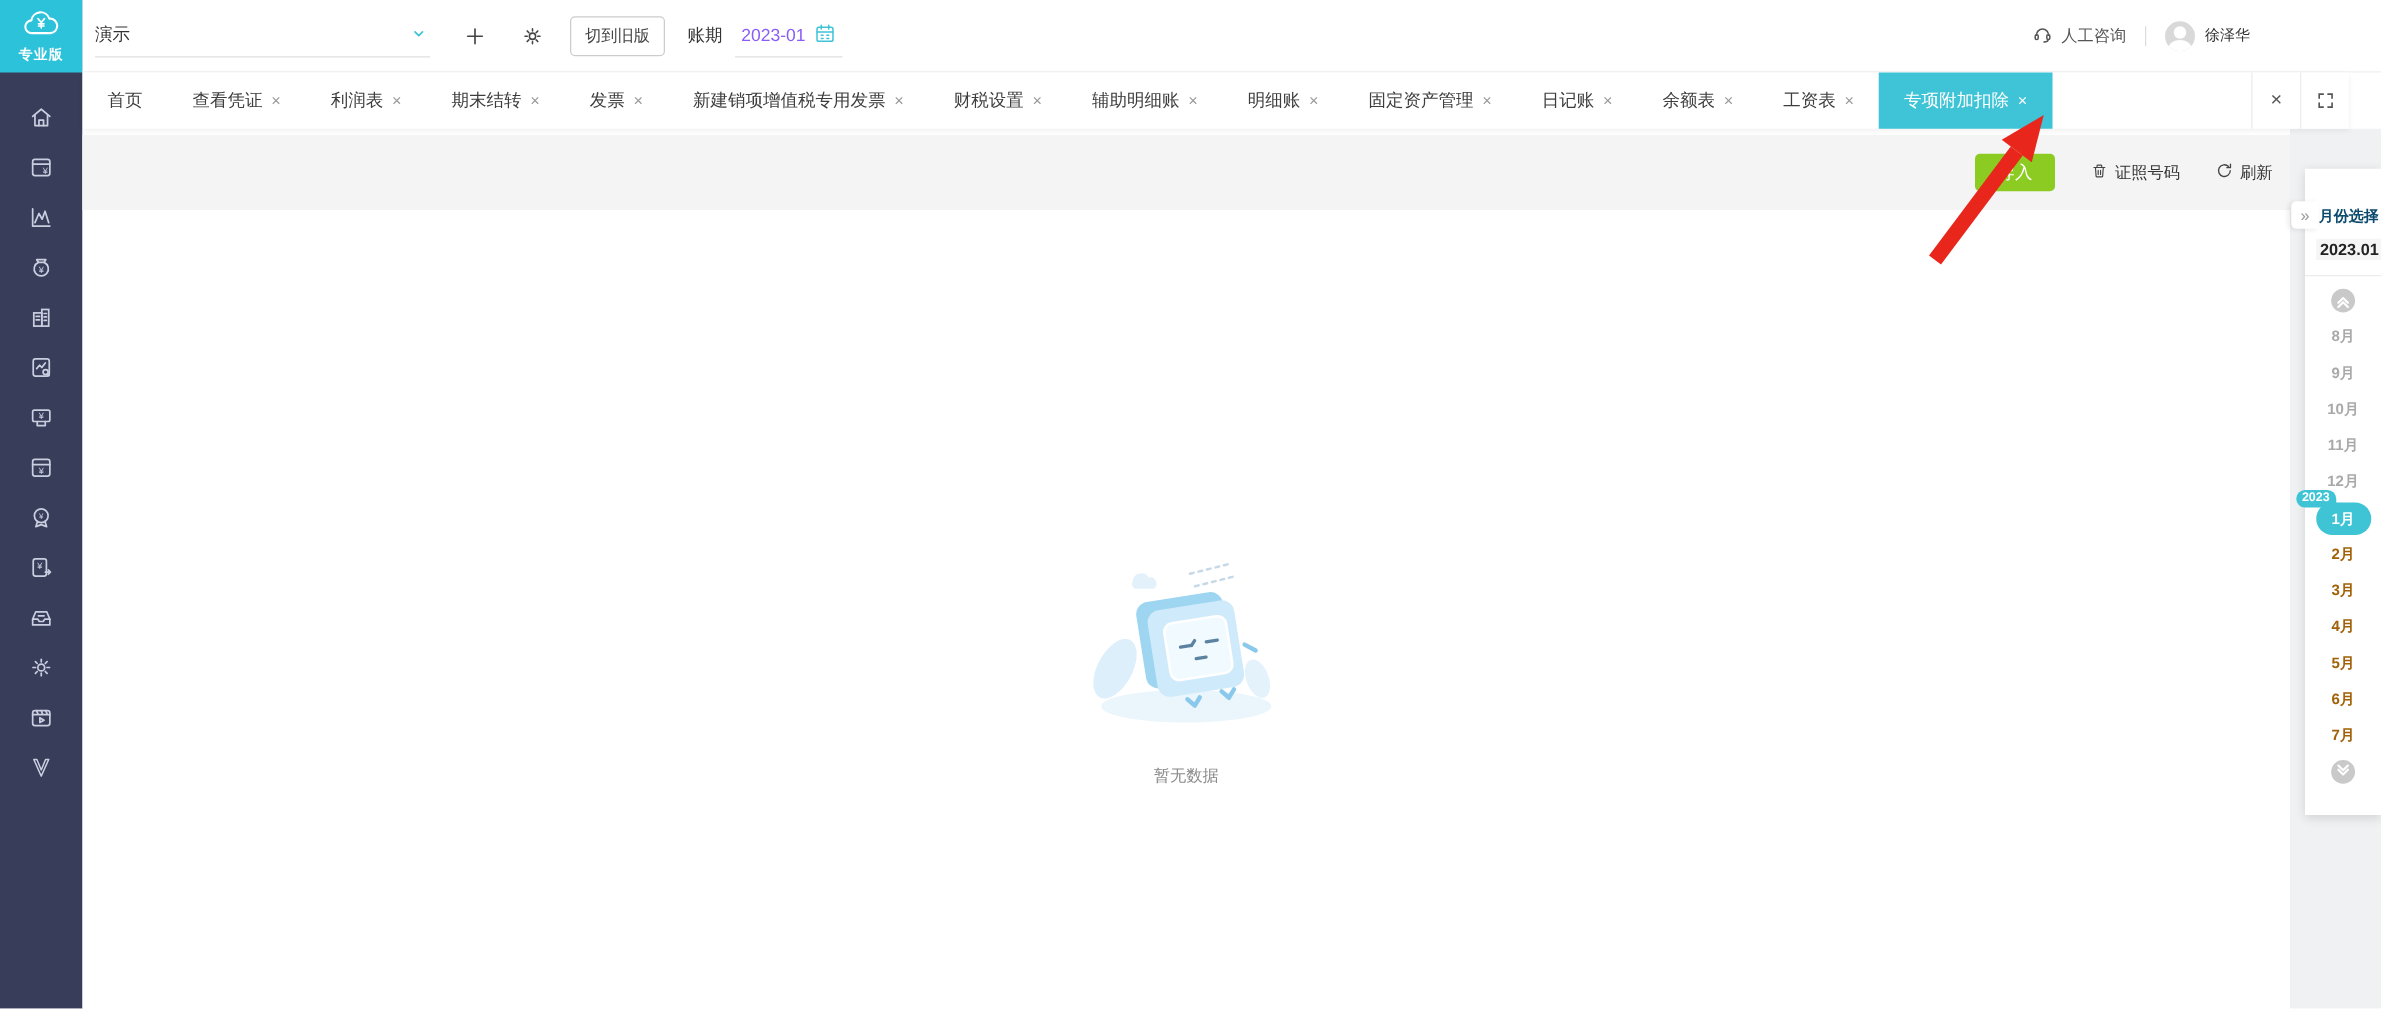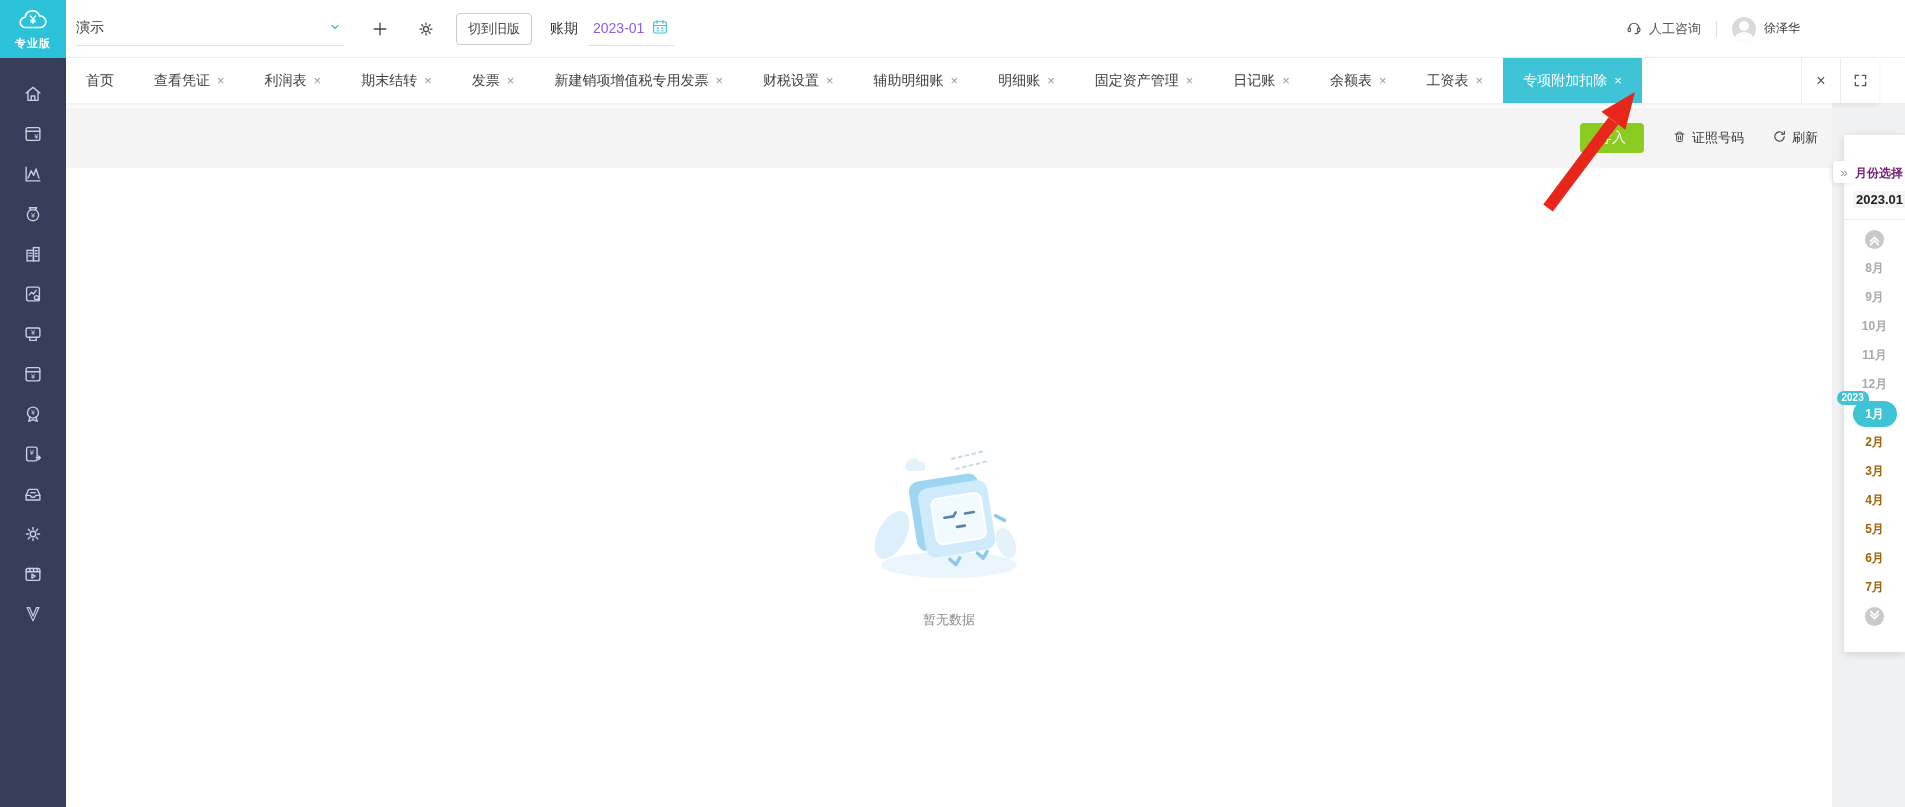--- a/index.html
+++ b/index.html
@@ -52,21 +52,21 @@
   .empty{position:absolute;left:50%;top:340px;transform:translateX(-50%);width:240px;text-align:center;}
   .empty p{margin:14px 0 0 0;font-size:13px;color:#8a8a8a;}
 
   
   .arrow{position:absolute;left:1500px;top:80px;width:220px;height:150px;z-index:60;pointer-events:none;}
 
   
   .rail{position:absolute;left:1832px;top:103px;width:73px;height:704px;background:#f0f1f3;}
   .month-panel{position:absolute;left:12px;top:32px;width:61px;height:517px;background:#fff;box-shadow:0 2px 8px rgba(0,0,0,.13);}
   .mp-handle{position:absolute;left:-11px;top:26px;width:22px;height:22px;background:#fff;border-radius:4px 0 0 4px;box-shadow:-2px 1px 4px rgba(0,0,0,.08);display:flex;align-items:center;justify-content:center;color:#999;font-size:13px;cursor:pointer;}
-  .mp-title{margin:30px 0 0 11px;font-size:12px;font-weight:bold;color:#701a75;white-space:nowrap;}
+  .mp-title{margin:30px 0 0 11px;font-size:12px;font-weight:bold;color:#0c4a6e;white-space:nowrap;}
   .mp-current{margin:9px 0 0 9px;font-size:13px;font-weight:bold;color:#222;background:#f5f5f5;display:inline-block;padding:1px 3px;white-space:nowrap;max-width:52px;overflow:hidden;}
   .mp-divider{margin-top:7px;border-top:1px solid #ececec;}
   .mp-list{margin-top:5px;display:flex;flex-direction:column;align-items:center;}
   .mp-item{height:29px;line-height:29px;font-size:12px;font-weight:bold;text-align:center;cursor:pointer;}
   .m-prev{color:#a9a9a9;}
   .m-next{color:#a16207;}
   .m-sel{position:relative;width:44px;height:26px;line-height:26px;margin:1.5px 0;background:#3ec4d4;color:#fff;border-radius:13px;}
   .year-badge{position:absolute;left:-16px;top:-10px;background:#3ec4d4;color:#fff;font-size:10px;font-weight:bold;padding:1px 5px;border-radius:8px 8px 2px 8px;line-height:12px;}
   .mp-chevron{height:29px;display:flex;align-items:center;justify-content:center;cursor:pointer;}
 </style>

